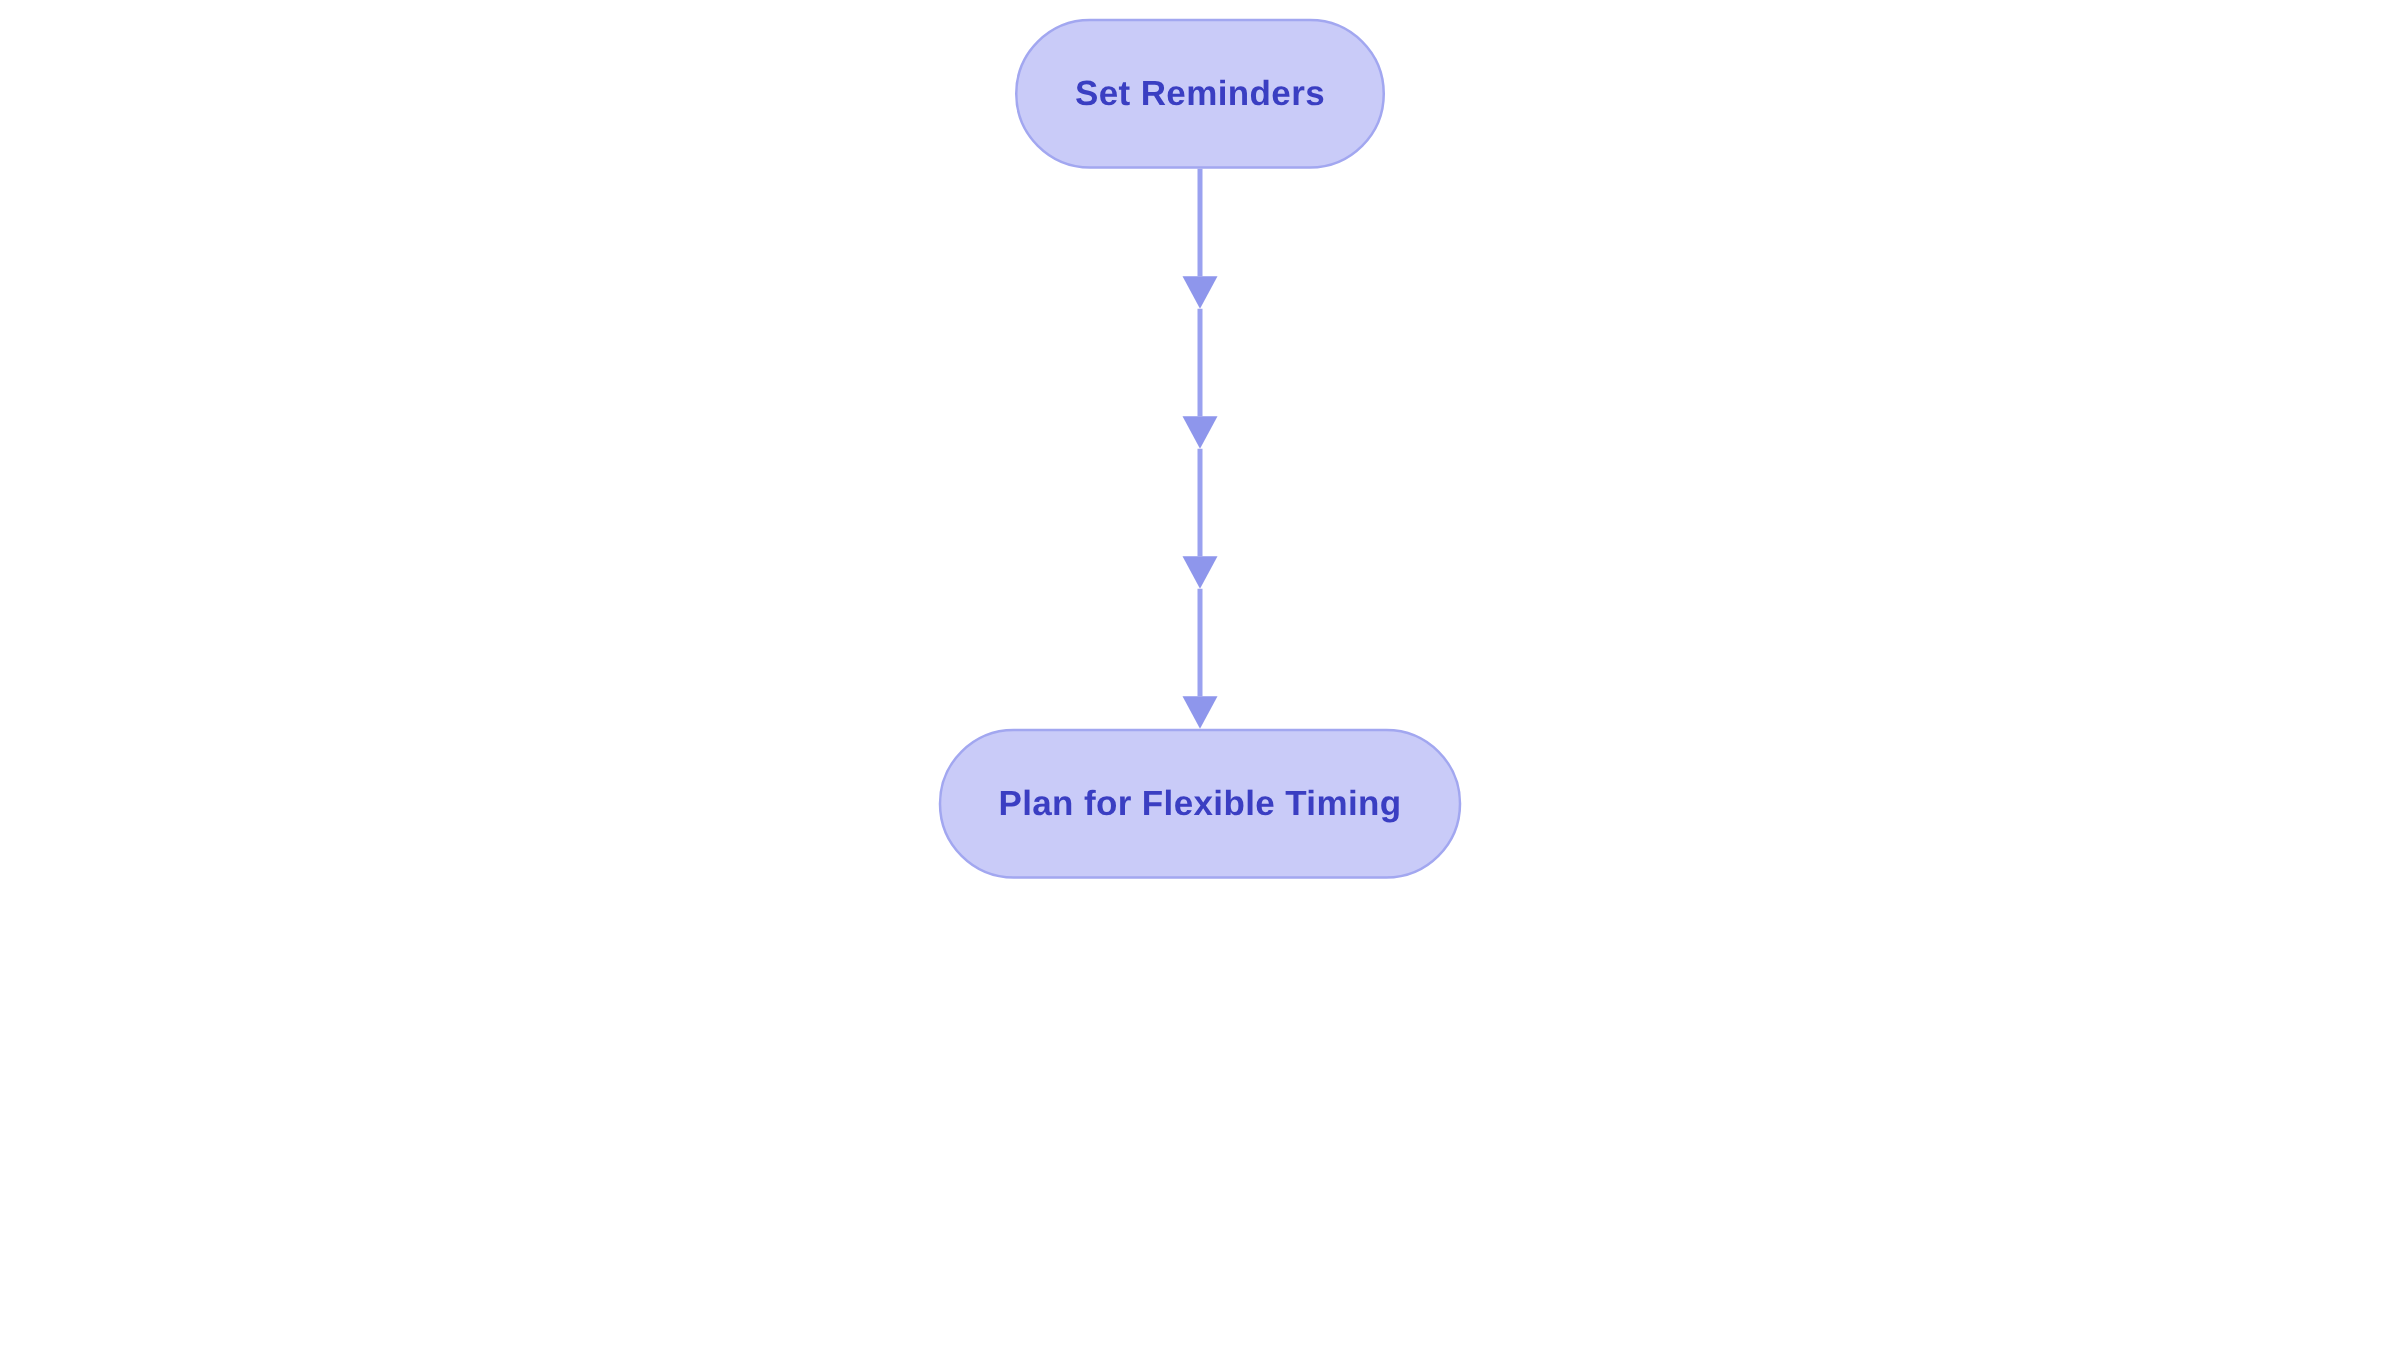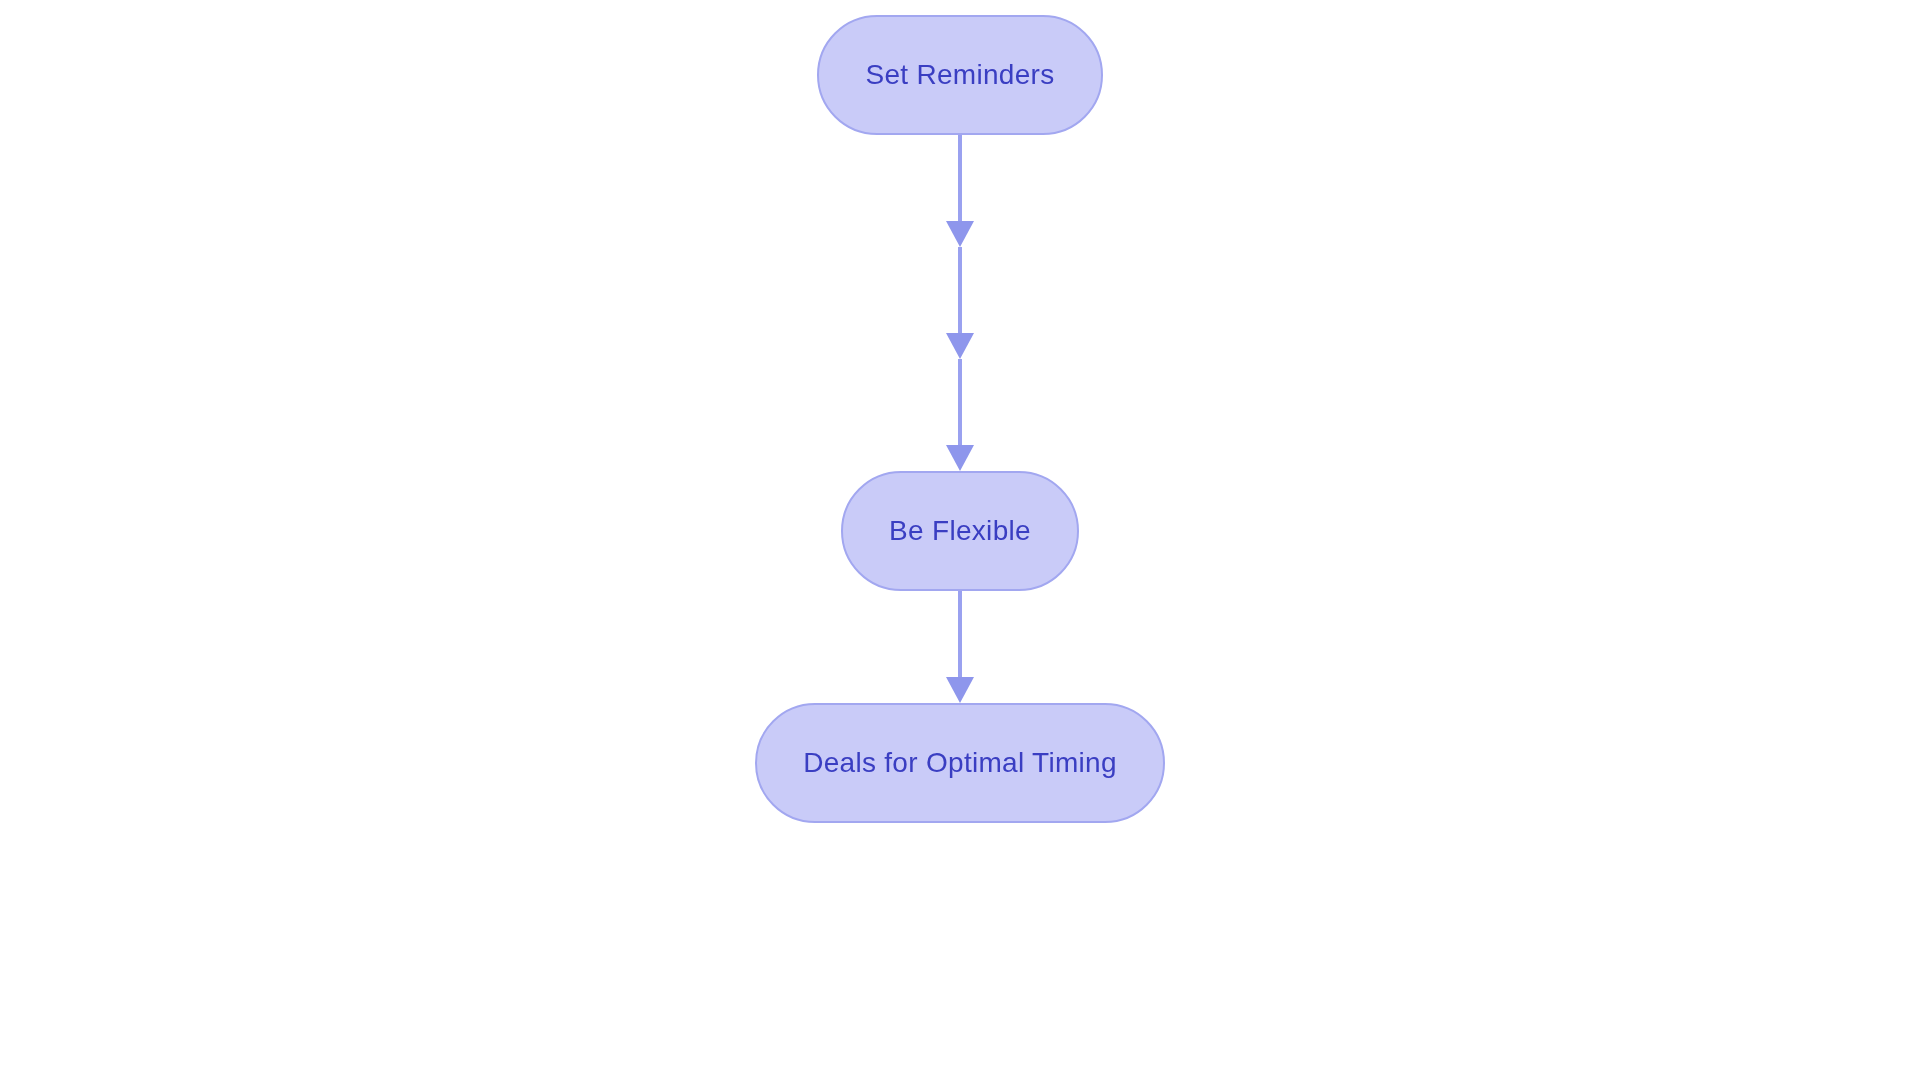--- a/index.html
+++ b/index.html
@@ -35,20 +35,21 @@
     display: flex;
     align-items: center;
     justify-content: center;
     padding: 0 46px;
   }
   .node-label {
     color: var(--node-text);
     font-size: 28px;
     letter-spacing: 0.3px;
     white-space: nowrap;
+    font-weight: bold;
   }
   .connector {
     height: 112px;
     min-height: 112px;
     display: flex;
     flex-direction: column;
     align-items: center;
   }
   .connector .line {
     width: 4px;
@@ -82,26 +83,23 @@
     <div class="line"></div>
     <div class="head"></div>
   </div>
 
 
   <div class="connector">
     <div class="line"></div>
     <div class="head"></div>
   </div>
 
-  <div class="flow-node">
-    <span class="node-label">Be Flexible</span>
-  </div>
 
   <div class="connector">
     <div class="line"></div>
     <div class="head"></div>
   </div>
 
   <div class="flow-node">
-    <span class="node-label">Deals for Optimal Timing</span>
+    <span class="node-label">Plan for Flexible Timing</span>
   </div>
 
 </div>
 
 </body></html>

